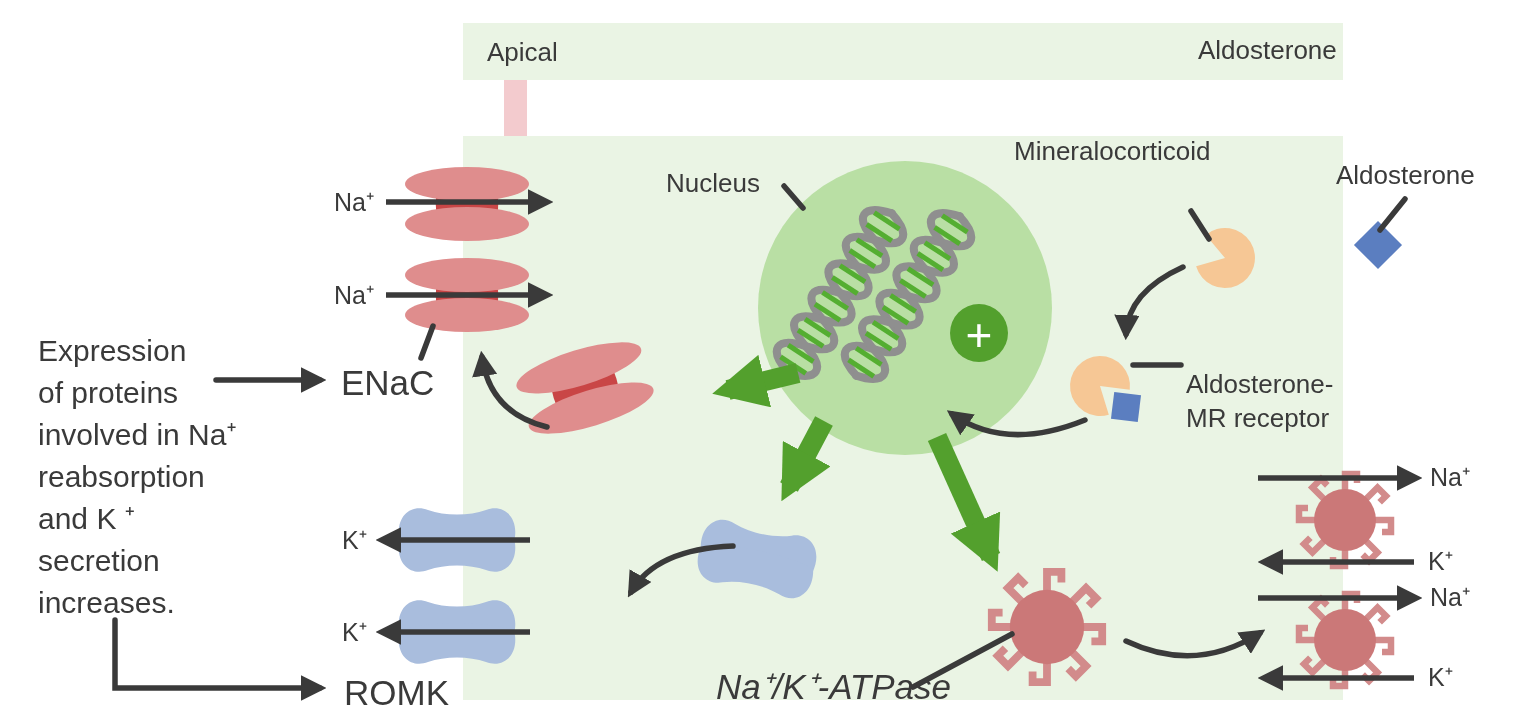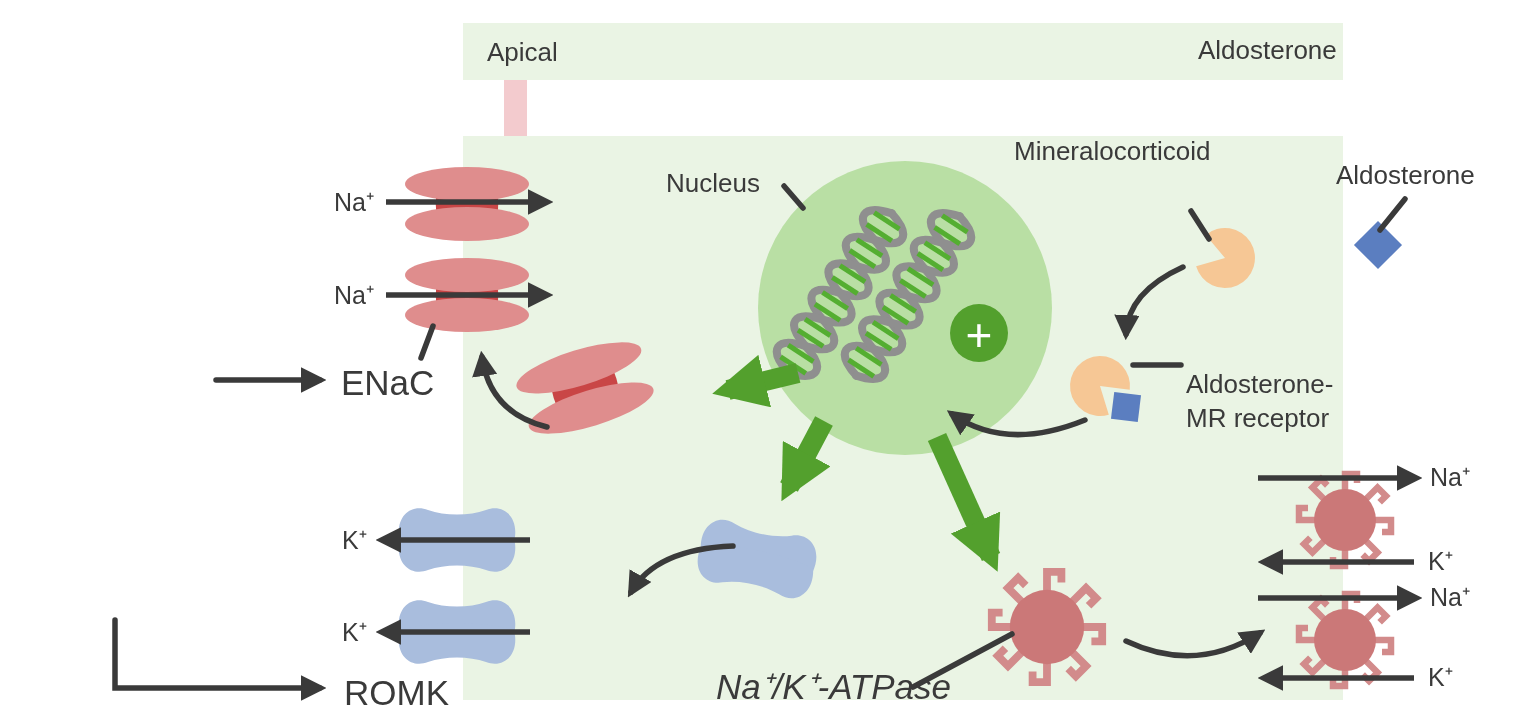--- a/index.html
+++ b/index.html
@@ -169,14 +169,23 @@
 
   <div class="lbl ion" style="left:334px;top:188px;">Na⁺</div>
   <div class="lbl ion" style="left:334px;top:281px;">Na⁺</div>
   <div class="lbl ion" style="left:342px;top:526px;">K⁺</div>
   <div class="lbl ion" style="left:342px;top:618px;">K⁺</div>
   <div class="lbl ion" style="left:1430px;top:463px;">Na⁺</div>
   <div class="lbl ion" style="left:1428px;top:547px;">K⁺</div>
   <div class="lbl ion" style="left:1430px;top:583px;">Na⁺</div>
   <div class="lbl ion" style="left:1428px;top:663px;">K⁺</div>
 
+  <div class="note" style="left:38px;top:330px;">
+    <div>Expression</div>
+    <div>of proteins</div>
+    <div>involved in Na⁺</div>
+    <div>reabsorption</div>
+    <div>and K ⁺</div>
+    <div>secretion</div>
+    <div>increases.</div>
+  </div>
 
 </div>
 
 </body></html>

